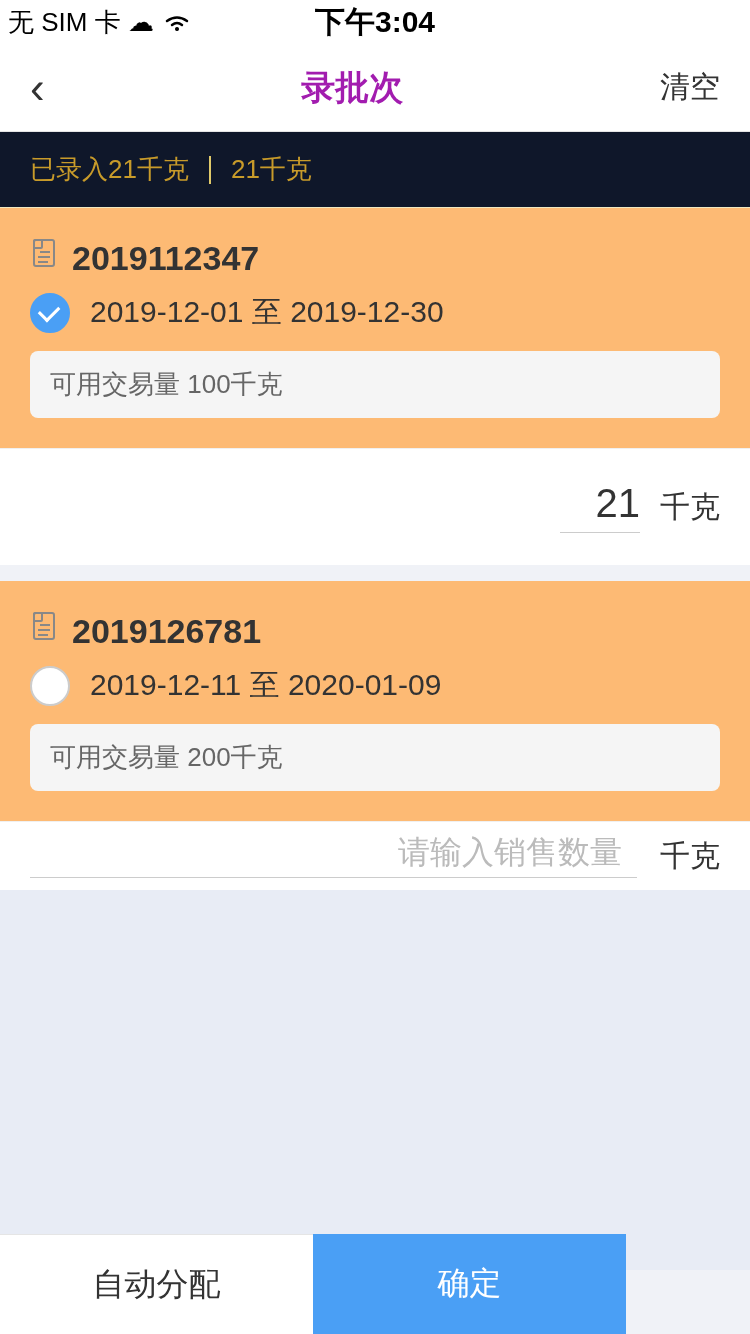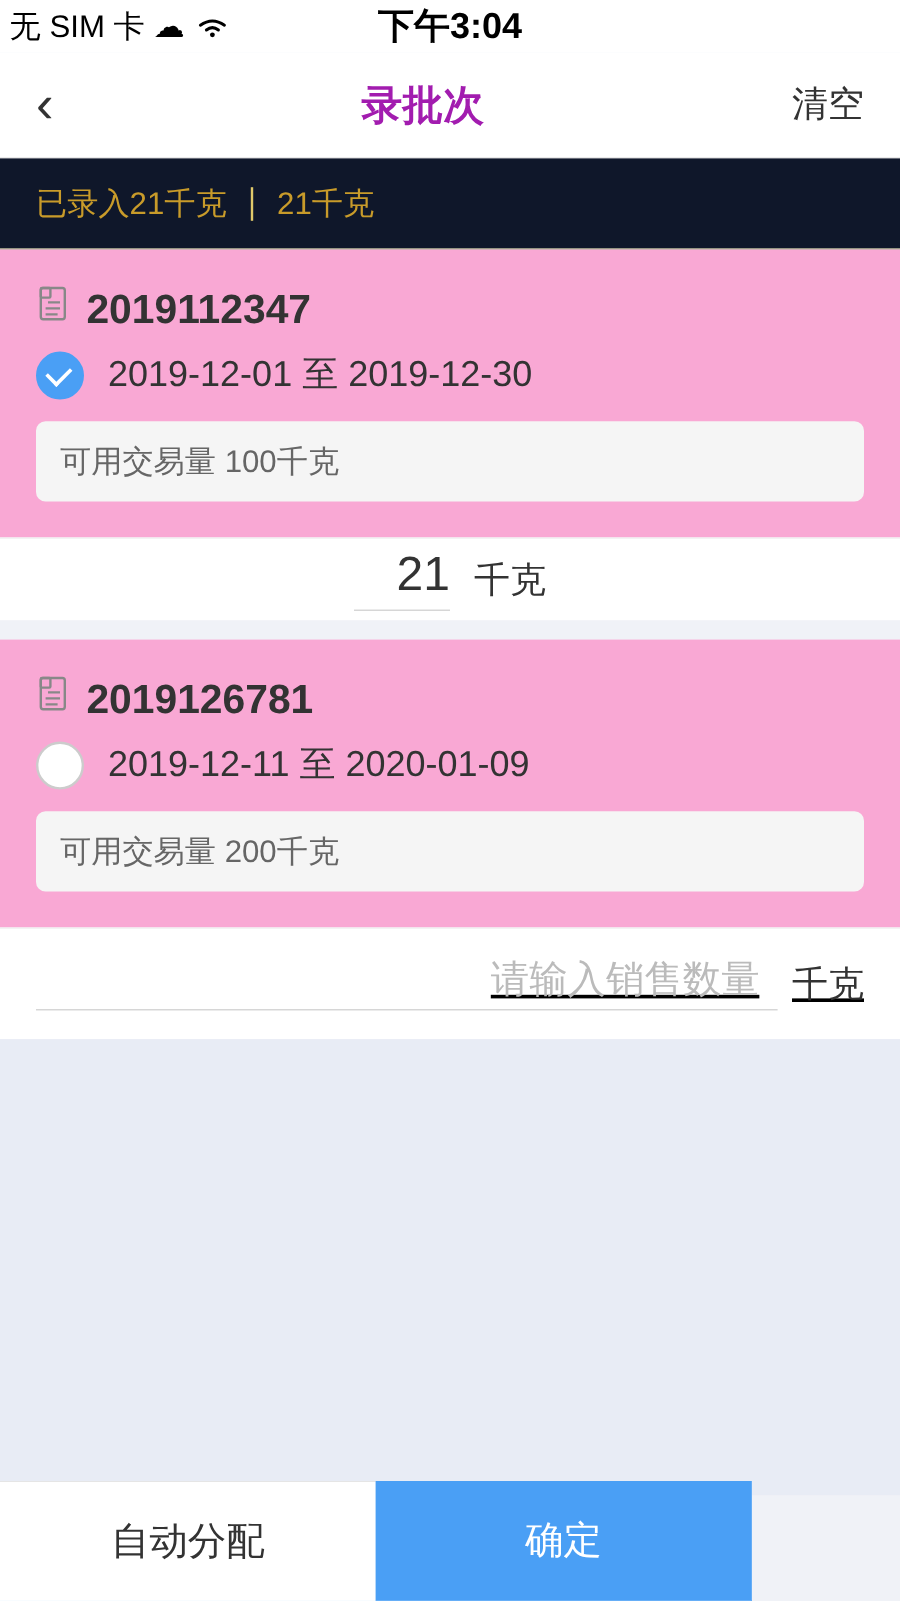--- a/index.html
+++ b/index.html
@@ -116,21 +116,21 @@
       color: #c89b2a;
     }
     .info-divider {
       width: 2px;
       height: 28px;
       background: #e0c96a;
     }
 
     
     .batch-card {
-      background: #f9a8d4;
+      background: #fdba74;
       margin: 0;
       padding: 30px 30px 0 30px;
     }
     .batch-header {
       display: flex;
       align-items: center;
       gap: 10px;
       margin-bottom: 14px;
     }
     .batch-icon {
@@ -182,24 +182,24 @@
       padding: 16px 20px;
       font-size: 26px;
       color: #666;
       margin: 0 0 0 0;
       width: 100%;
     }
 
     
     .qty-row {
       background: #fff;
-      padding: 8px 30px;
-      display: flex;
-      align-items: center;
-      justify-content: center;
+      padding: 32px 30px;
+      display: flex;
+      align-items: center;
+      justify-content: flex-end;
       gap: 20px;
       border-top: 1px solid #f0f0f0;
     }
     .qty-unit {
       font-size: 30px;
       color: #333;
     }
     .qty-underline {
       border-bottom: 1px solid #ccc;
       padding-bottom: 6px;
@@ -210,27 +210,26 @@
     
     .section-divider {
       width: 750px;
       height: 16px;
       background: #f0f2f7;
     }
 
     
     .input-row {
       background: #fff;
-      padding: 24px 30px;
+      padding: 12px 30px;
       display: flex;
       align-items: center;
       justify-content: flex-end;
-      gap: 12px;
+      gap: 23px;
       border-top: 1px solid #f0f0f0;
-      text-decoration: underline;
     }
     .qty-input {
       font-size: 32px;
       color: #bbb;
       border: none;
       outline: none;
       text-align: right;
       flex: 1;
       background: transparent;
       border-bottom: 1px solid #ccc;

